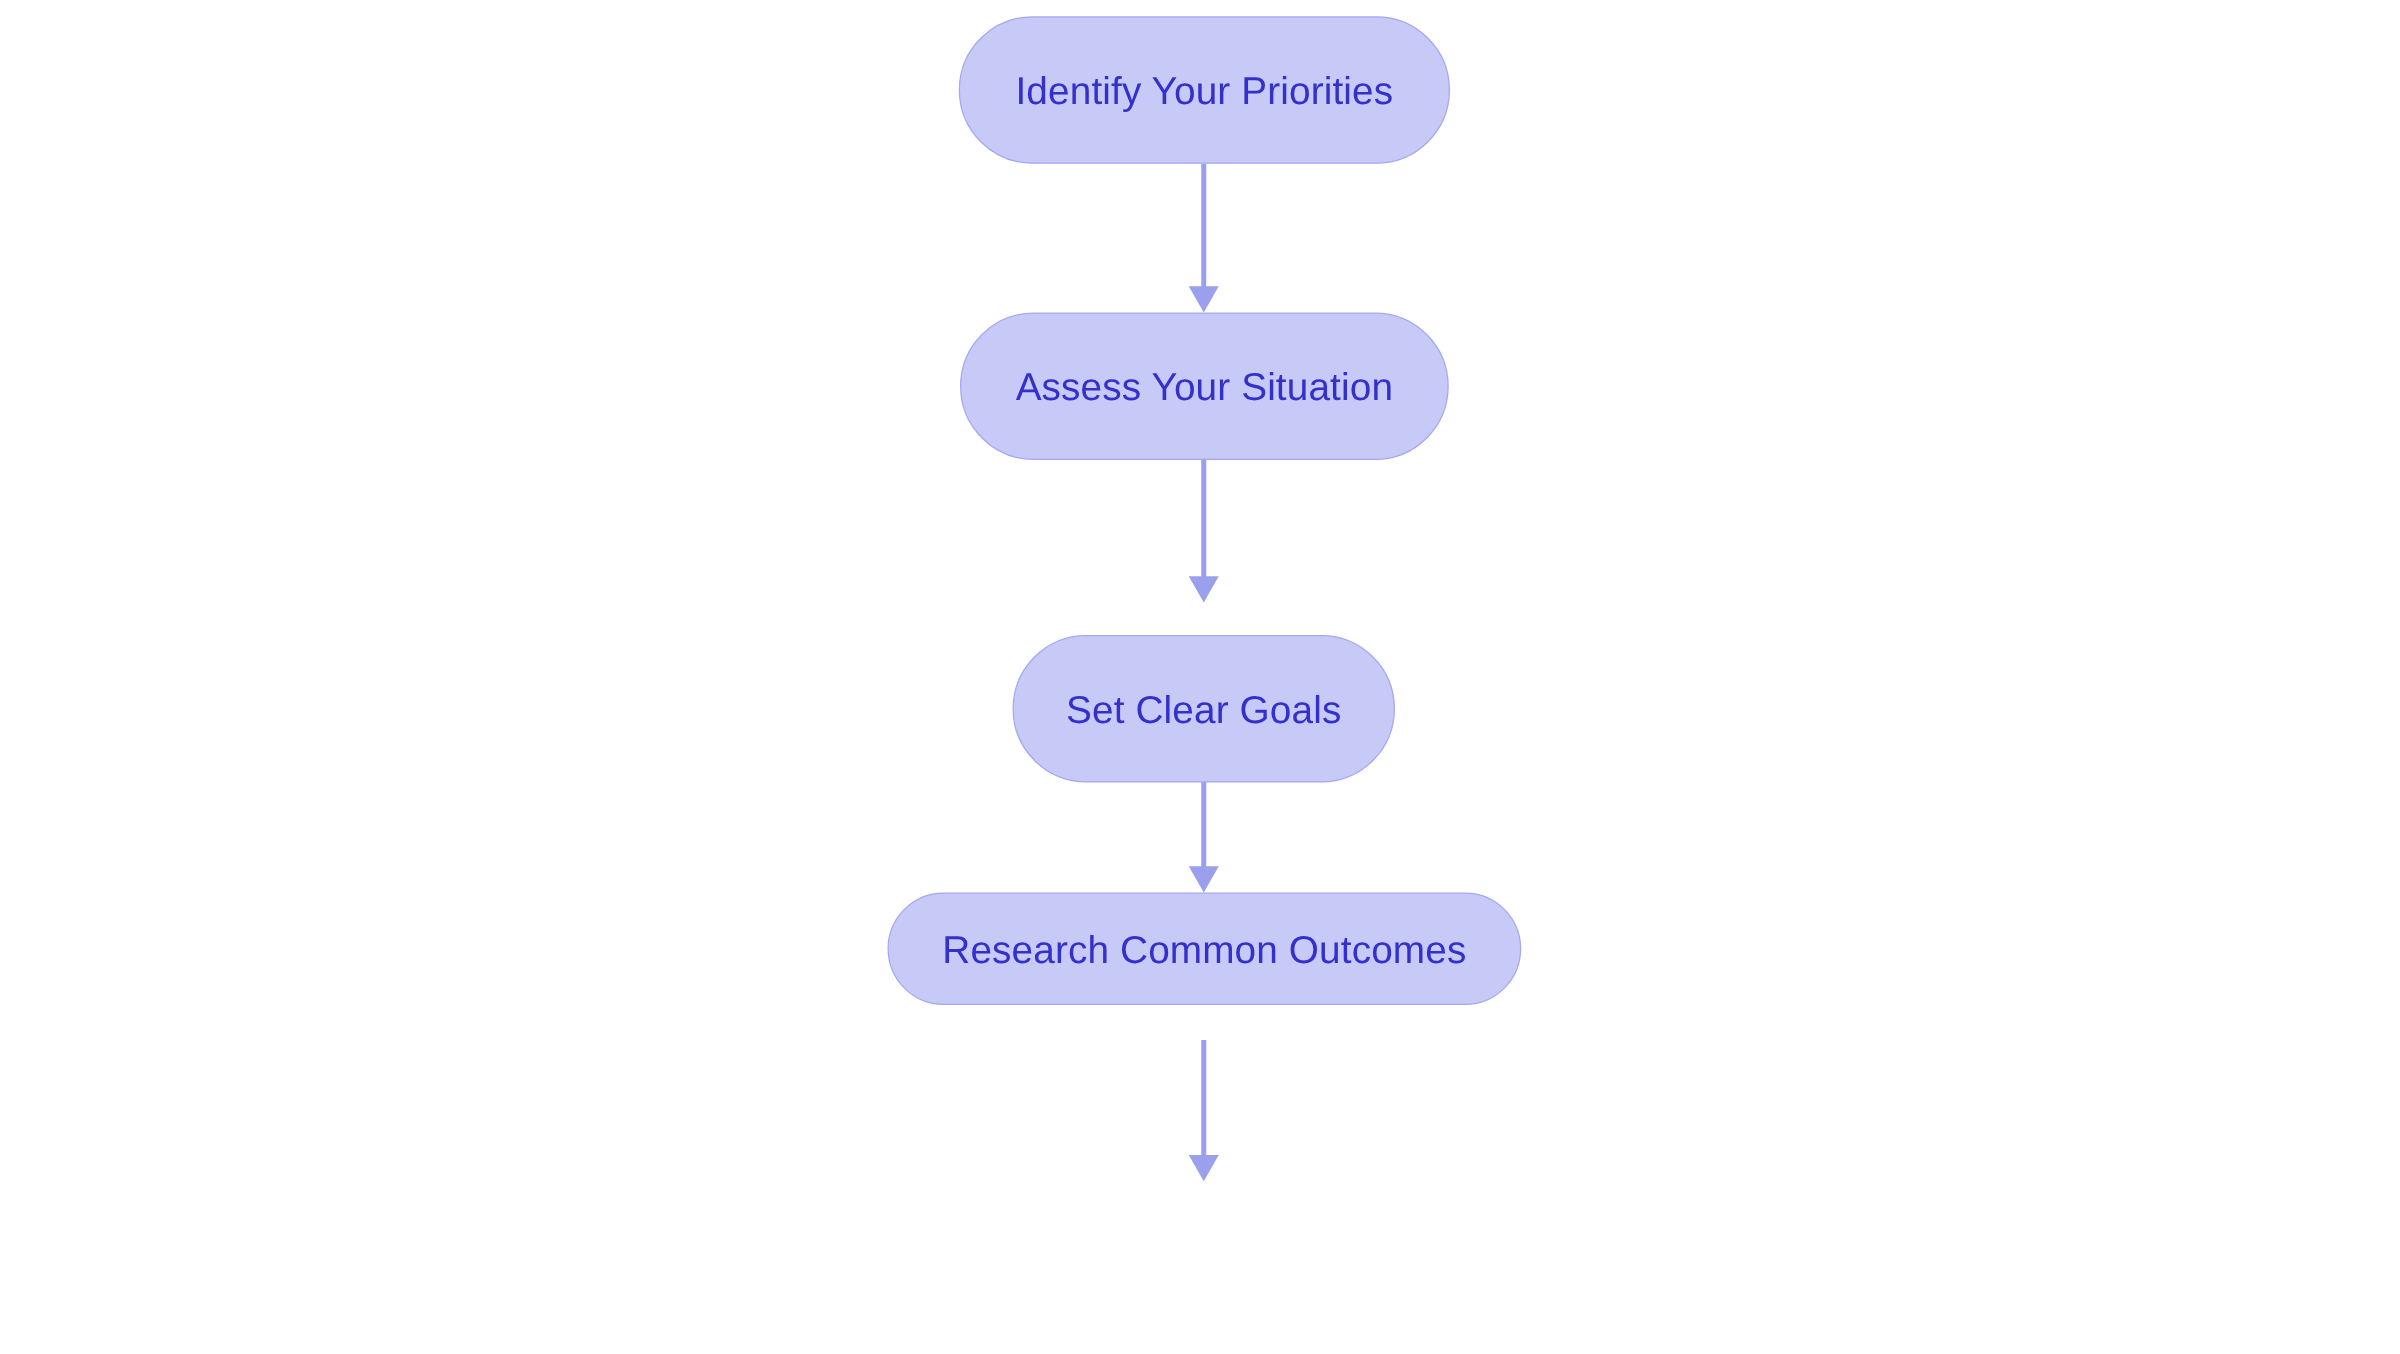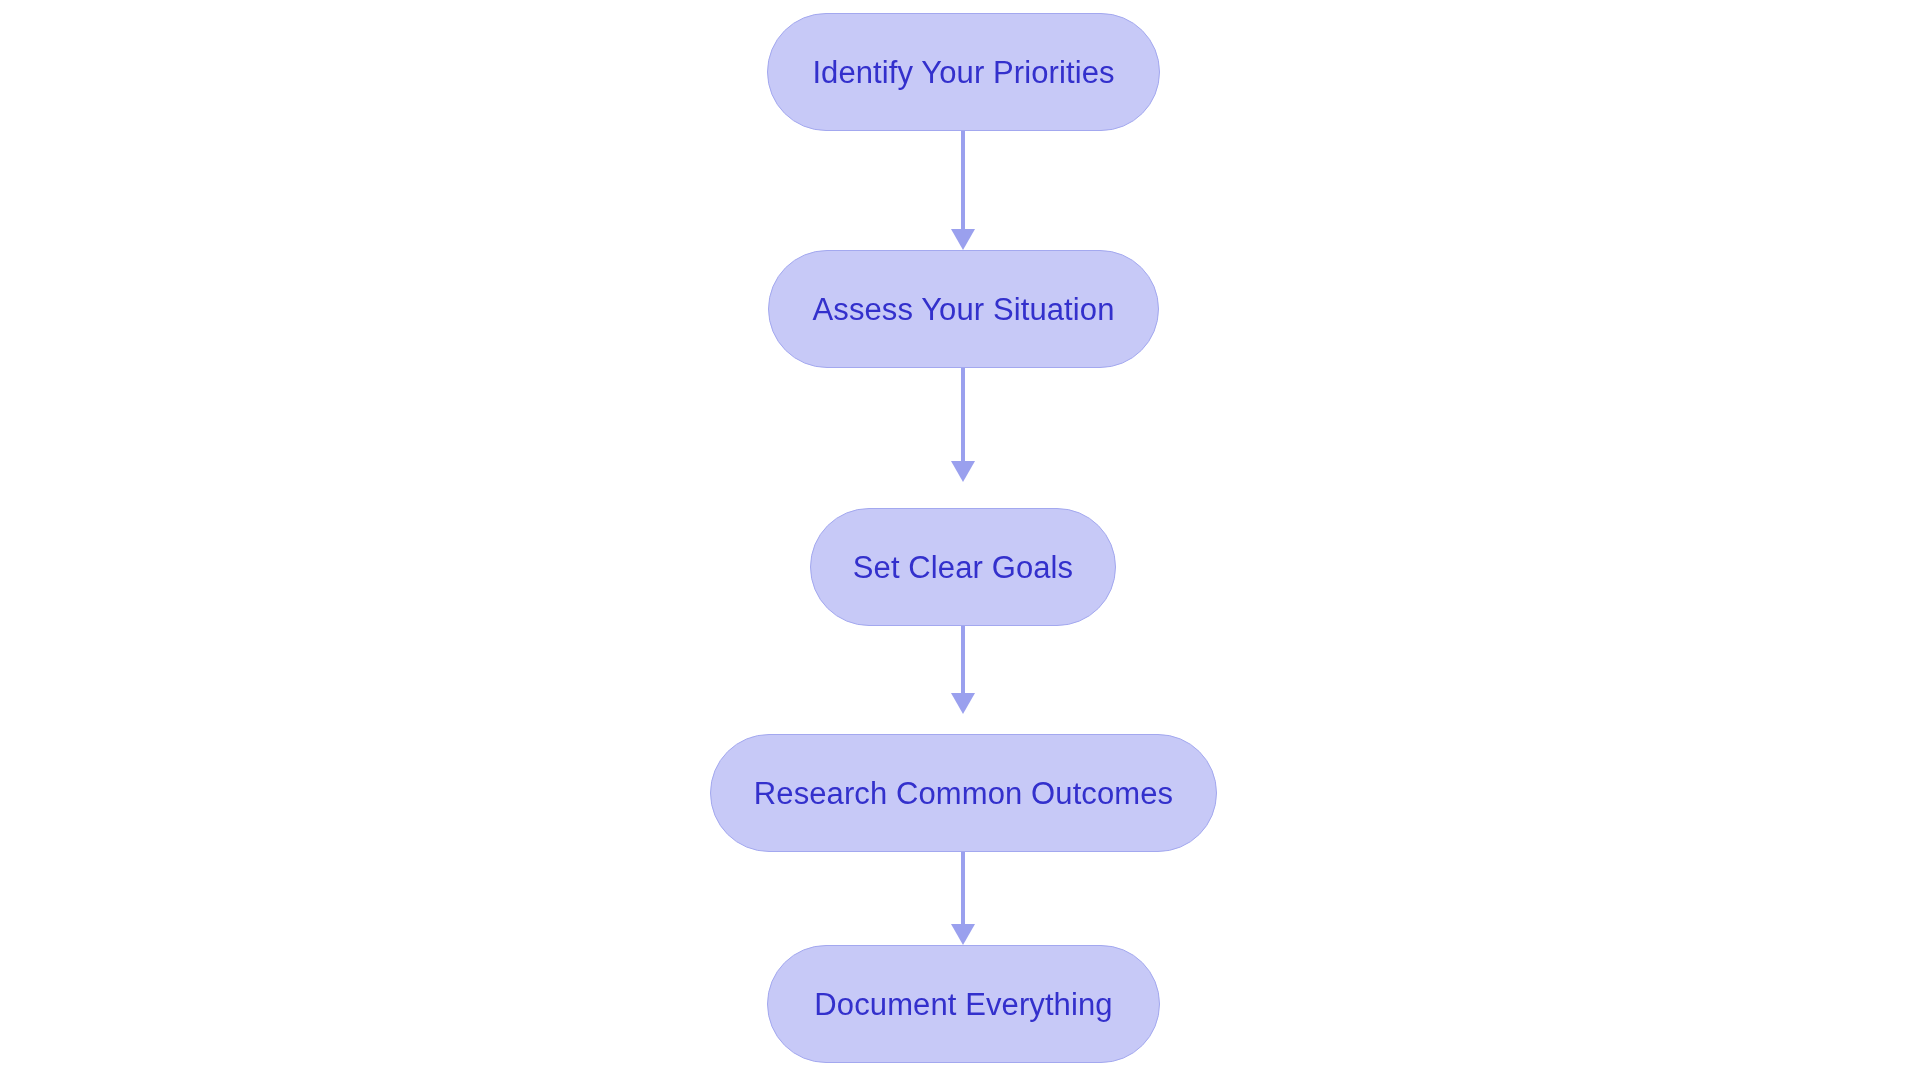--- a/index.html
+++ b/index.html
@@ -81,21 +81,18 @@
   </div>
 
   <div class="flow-node" style="left:767px; top:13px; width:393px; height:118px;">
     <span class="flow-node-label">Identify Your Priorities</span>
   </div>
 
   <div class="flow-node" style="left:810px; top:508px; width:306px; height:118px;">
     <span class="flow-node-label">Set Clear Goals</span>
   </div>
 
-  <div class="flow-node" style="left:710px; top:714px; width:507px; height:118px;margin-top:20px;">
+  <div class="flow-node" style="left:710px; top:714px; width:507px; height:90px;">
     <span class="flow-node-label">Research Common Outcomes</span>
   </div>
 
-  <div class="flow-node" style="left:767px; top:945px; width:393px; height:118px;">
-    <span class="flow-node-label">Document Everything</span>
-  </div>
 
 </div>
 
 </body></html>

